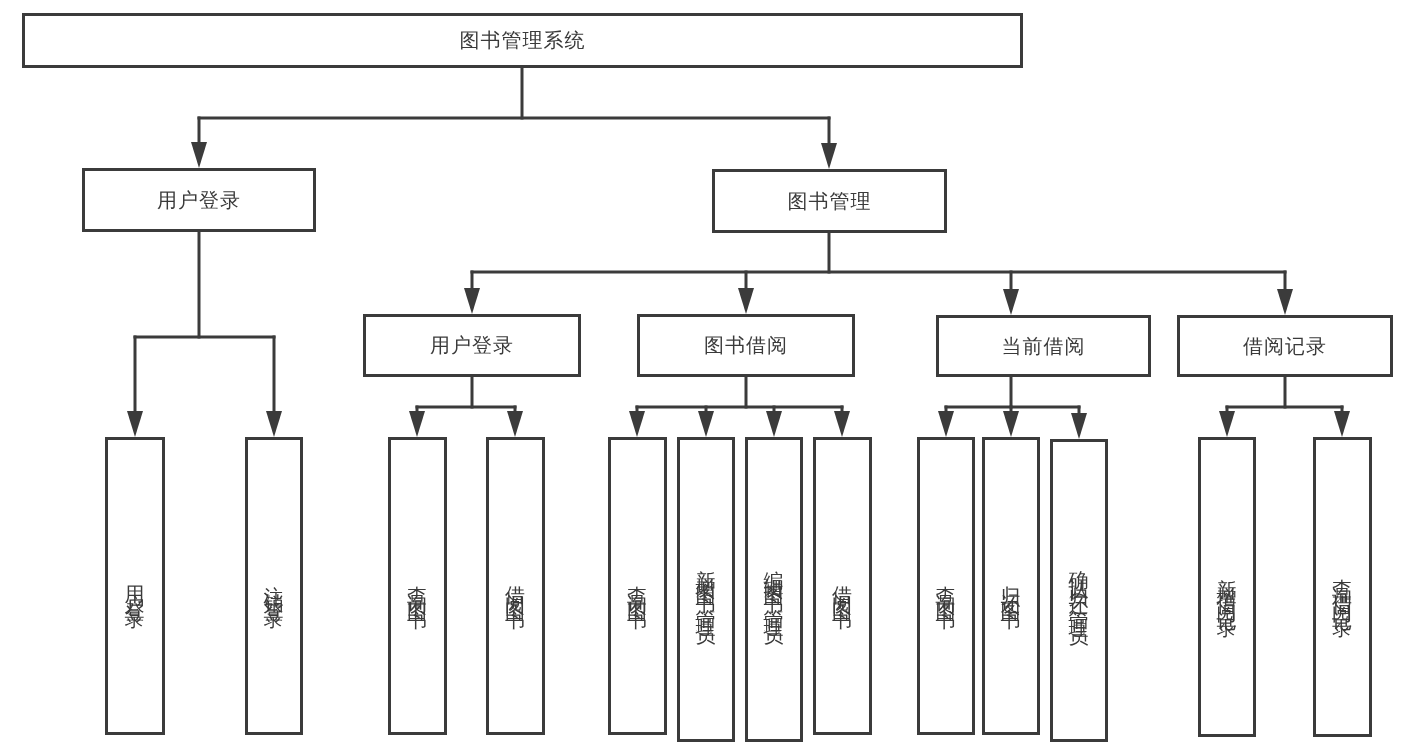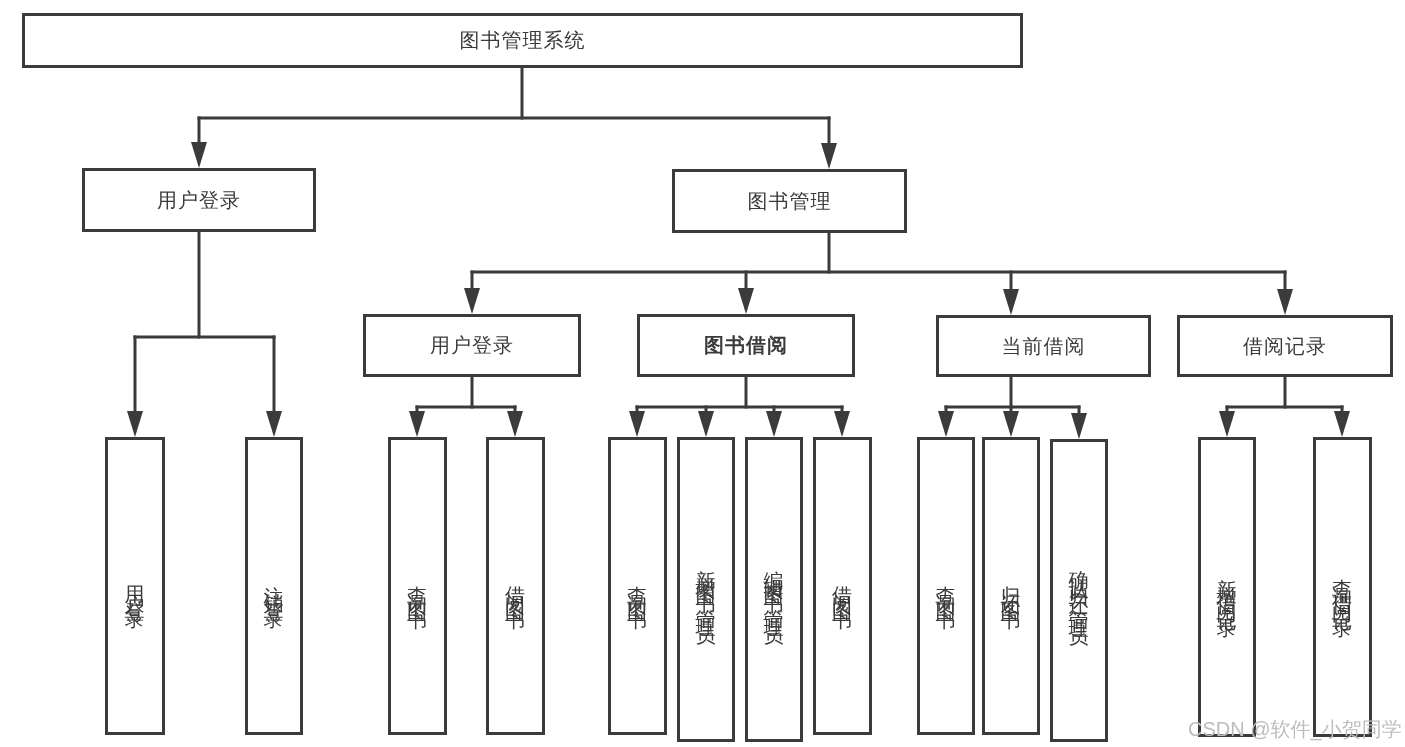--- a/index.html
+++ b/index.html
@@ -124,28 +124,28 @@
     </g>
   </svg>
 
   <div class="node h" style="left:22px; top:13px; width:1001px; height:55px;">
     <span>图书管理系统</span>
   </div>
 
   <div class="node h" style="left:82px; top:168px; width:234px; height:64px;">
     <span>用户登录</span>
   </div>
-  <div class="node h" style="left:672px; top:169px; width:235px; height:64px;">
+  <div class="node h" style="left:712px; top:169px; width:235px; height:64px;">
     <span>图书管理</span>
   </div>
 
   <div class="node h" style="left:363px; top:314px; width:218px; height:63px;">
     <span>用户登录</span>
   </div>
-  <div class="node h" style="left:637px; top:314px; width:218px; height:63px;font-weight:bold;">
+  <div class="node h" style="left:637px; top:314px; width:218px; height:63px;">
     <span>图书借阅</span>
   </div>
   <div class="node h" style="left:904px; top:315px; width:215px; height:62px;margin-left:32px;">
     <span>当前借阅</span>
   </div>
   <div class="node h" style="left:1177px; top:315px; width:216px; height:62px;">
     <span>借阅记录</span>
   </div>
 
   <div class="node v" style="left:105px; top:437px; width:60px; height:298px;">
@@ -185,15 +185,14 @@
     <span>确认归还（管理员）</span>
   </div>
 
   <div class="node v" style="left:1198px; top:437px; width:58px; height:300px;">
     <span>新增借阅记录</span>
   </div>
   <div class="node v" style="left:1313px; top:437px; width:59px; height:300px;">
     <span>查询借阅记录</span>
   </div>
 
-  <div class="watermark">CSDN @软件_小贺同学</div>
 
 </div>
 
 </body></html>

